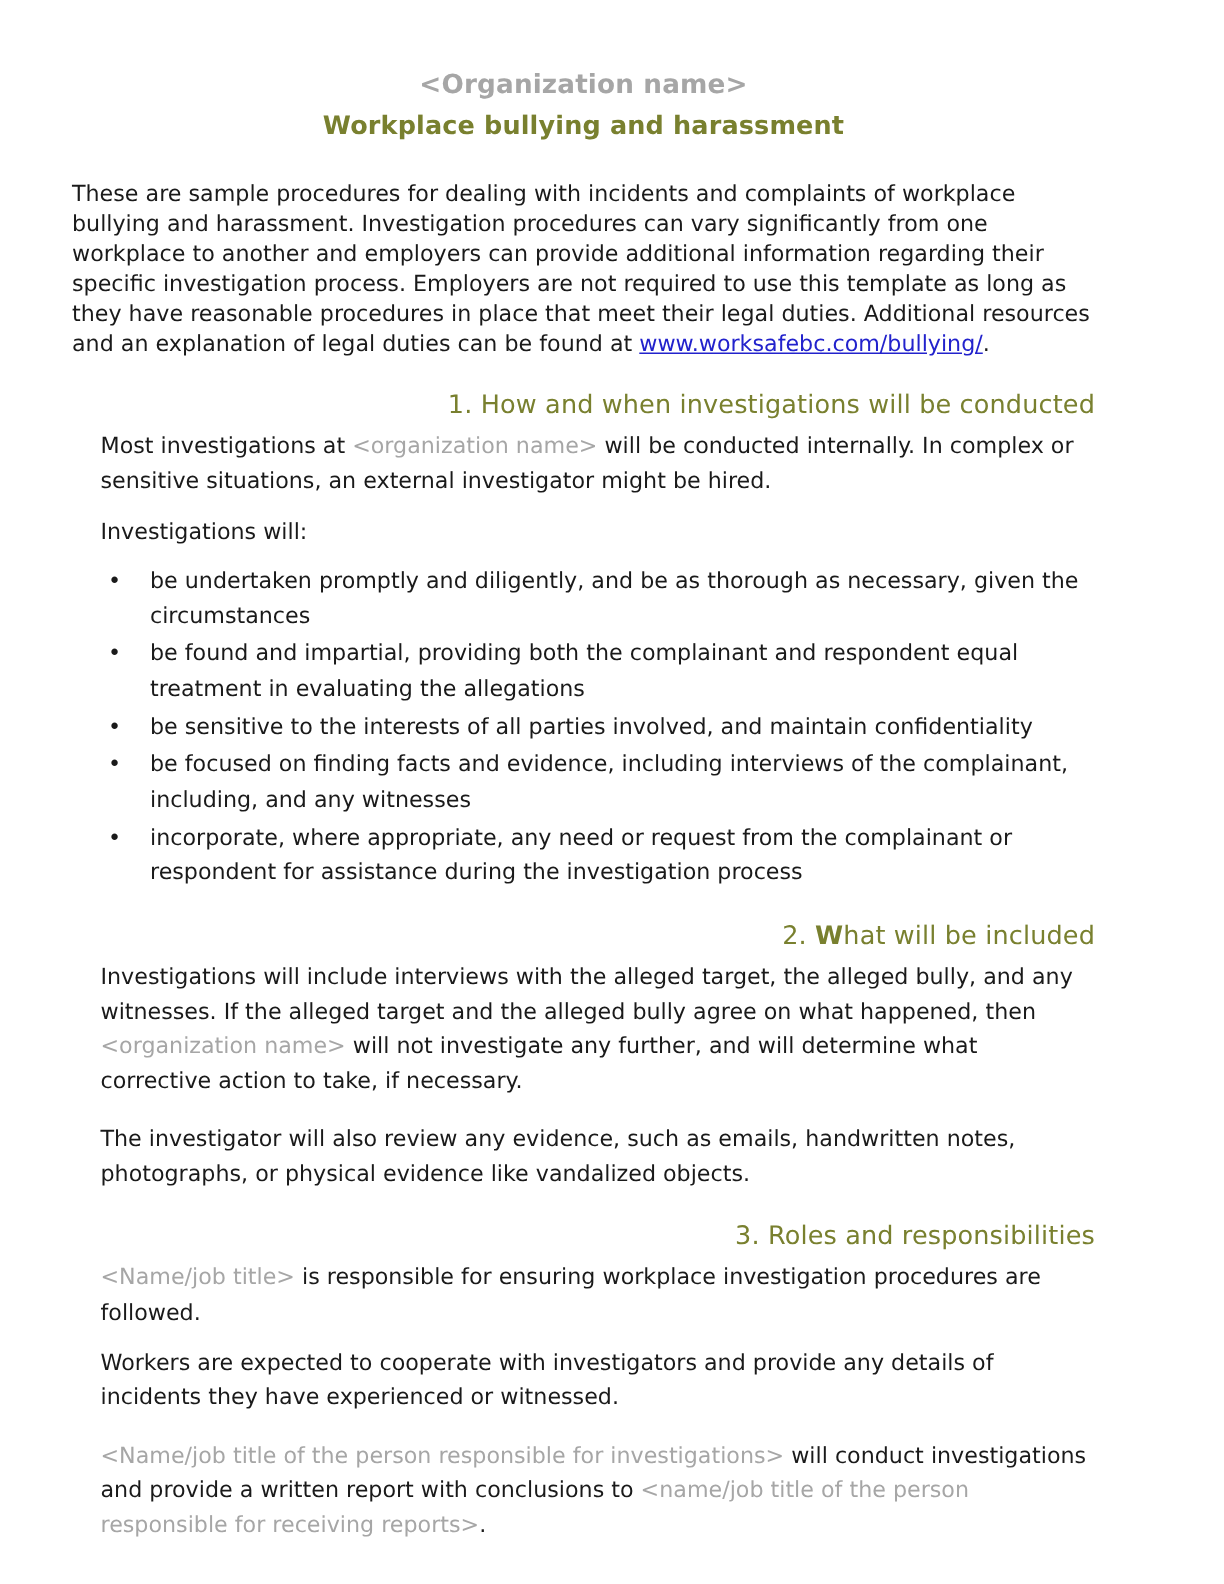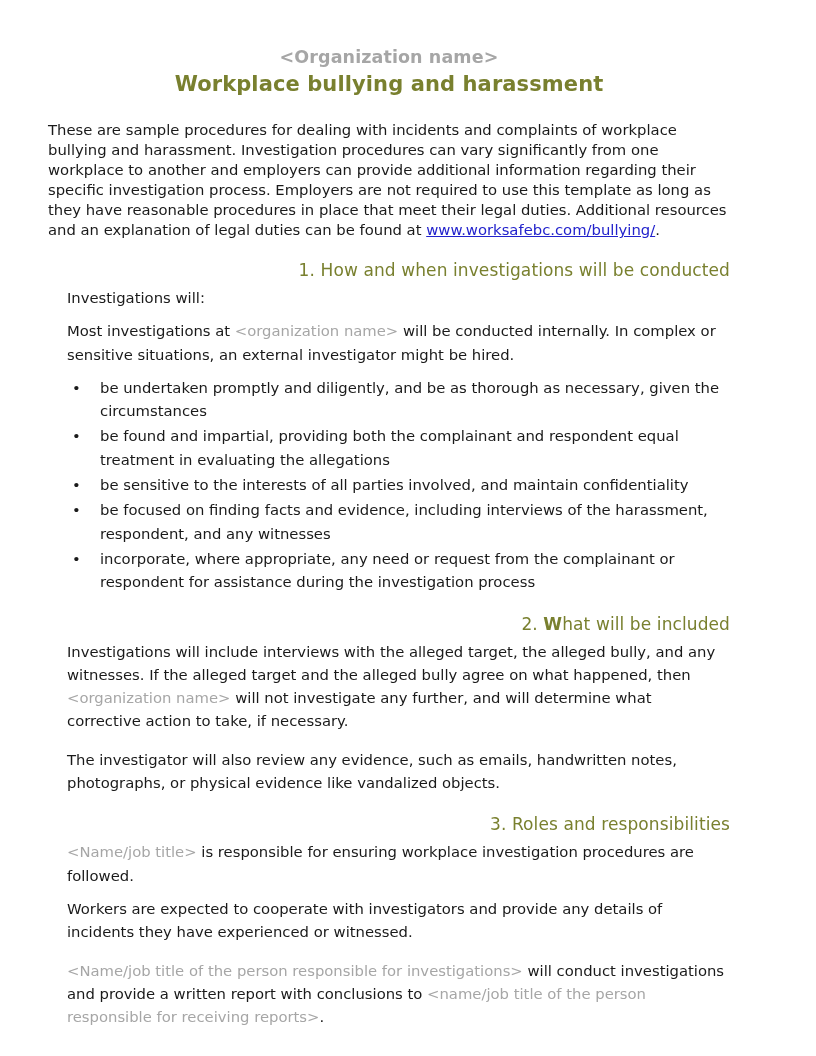--- a/index.html
+++ b/index.html
@@ -30,21 +30,21 @@
     margin: 0 0 22px 0;
   }
   .title-org {
     font-size: 17.5px;
     font-weight: bold;
     color: #a6a6a6;
     line-height: 27px;
     letter-spacing: .1px;
   }
   .title-main {
-    font-size: 21px;
+    font-size: 17px;
     font-weight: bold;
     color: #79802f;
     line-height: 27px;
     letter-spacing: .1px;
   }
 
   
   .intro {
     font-size: 14.8px;
     line-height: 20px;
@@ -120,29 +120,29 @@
     <div class="title-org">&lt;Organization name&gt;</div>
     <div class="title-main">Workplace bullying and harassment</div>
   </div>
 
   <p class="intro"><span>These are sample procedures for dealing with incidents and complaints of workplace bullying and harassment. Investigation procedures can vary significantly from one workplace to another and employers can provide additional information regarding their specific investigation process. Employers are not required to use this template as long as they have reasonable procedures in place that meet their legal duties. Additional resources and an explanation of legal duties can be found at </span><a class="link" href="#">www.worksafebc.com/bullying/</a><span>.</span></p>
 
   <h2 class="section-heading"><span>1.</span>
     <span>How and when investigations will be conducted</span></h2>
 
   <div class="body-indent">
+    <p class="para tight"><span>Most investigations at </span><span class="ph">&lt;organization name&gt;</span><span> will be conducted internally. In complex or sensitive situations, an external investigator might be hired.</span></p>
+
     <p class="para tight">Investigations will:</p>
-
-    <p class="para tight"><span>Most investigations at </span><span class="ph">&lt;organization name&gt;</span><span> will be conducted internally. In complex or sensitive situations, an external investigator might be hired.</span></p>
 
     <ul class="bullets">
       <li><span class="bullet-dot">•</span><span>be undertaken promptly and diligently, and be as thorough as necessary, given the circumstances</span></li>
       <li><span class="bullet-dot">•</span><span>be found and impartial, providing both the complainant and respondent equal treatment in evaluating the allegations</span></li>
       <li><span class="bullet-dot">•</span><span>be sensitive to the interests of all parties involved, and maintain confidentiality</span></li>
-      <li><span class="bullet-dot">•</span><span>be focused on finding facts and evidence, including interviews of the harassment, respondent, and any witnesses</span></li>
+      <li><span class="bullet-dot">•</span><span>be focused on finding facts and evidence, including interviews of the complainant, including, and any witnesses</span></li>
       <li><span class="bullet-dot">•</span><span>incorporate, where appropriate, any need or request from the complainant or respondent for assistance during the investigation process</span></li>
     </ul>
   </div>
 
   <h2 class="section-heading"><span>2.</span>
     <span class="cap-bold">W</span><span>hat will be included</span></h2>
 
   <div class="body-indent">
     <p class="para"><span>Investigations will include interviews with the alleged target, the alleged bully, and any witnesses. If the alleged target and the alleged bully agree on what happened, then </span><span class="ph">&lt;organization name&gt;</span><span> will not investigate any further, and will determine what corrective action to take, if necessary.</span></p>
 

